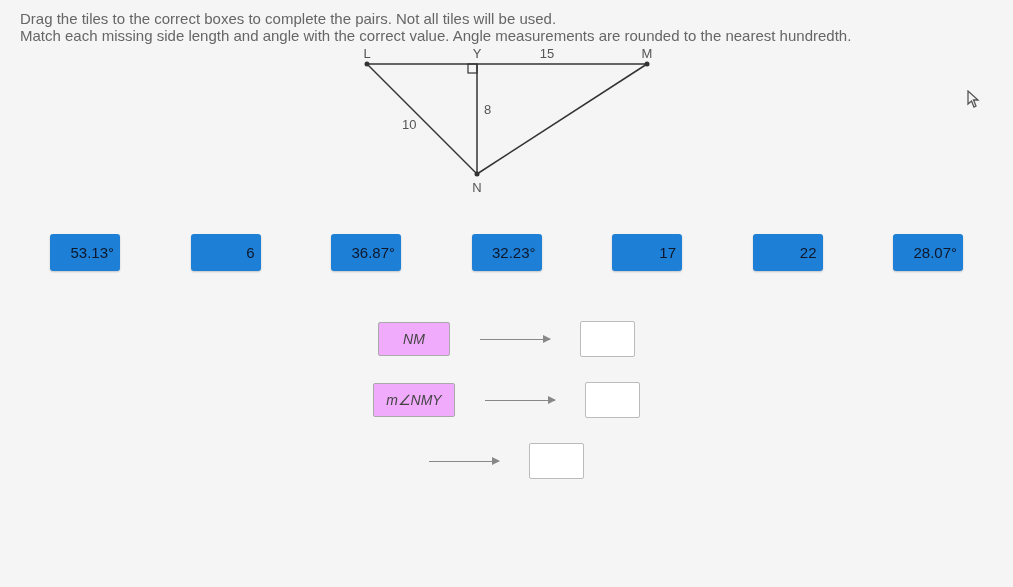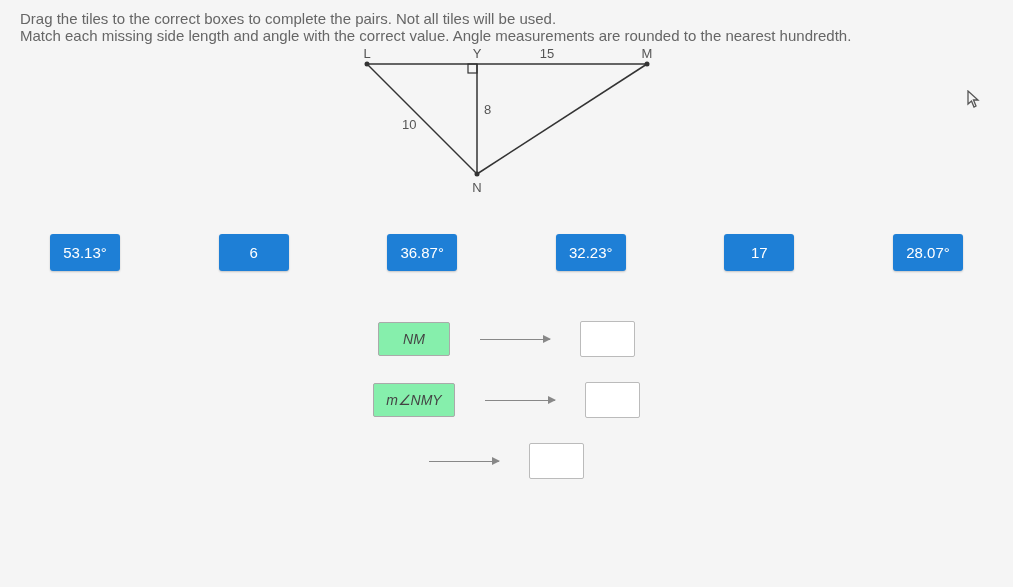--- a/index.html
+++ b/index.html
@@ -30,44 +30,44 @@
       height: 160px;
     }
     .tiles-row {
       display: flex;
       justify-content: space-between;
       padding: 0 30px;
       margin-bottom: 50px;
     }
     .tile {
       background: #1e7fd6;
-      color: #ffffff;
+      color: #0f172a;
       font-size: 15px;
       font-weight: 500;
       padding: 10px 6px;
       min-width: 70px;
-      text-align: center;
+      text-align: right;
       border-radius: 3px;
       cursor: move;
       box-shadow: 0 1px 2px rgba(0,0,0,0.2);
     }
     .pairs-container {
       display: flex;
       flex-direction: column;
       align-items: center;
       gap: 25px;
     }
     .pair-row {
       display: flex;
       align-items: center;
       gap: 30px;
     }
     .pair-label {
       border: 1px solid #aaa;
-      background: #86efac;
+      background: #f0abfc;
       padding: 8px 12px;
       min-width: 72px;
       text-align: center;
       font-style: italic;
       font-size: 14px;
       color: #444;
       border-radius: 2px;
     }
     .arrow {
       width: 70px;
@@ -134,20 +134,21 @@
       <path d="M1 1 L1 14 L4.5 11 L7 17 L9 16 L6.5 10 L11 10 Z" fill="none" stroke="#555" stroke-width="1.3"></path>
     </svg>
 </div>
 
 <div class="tiles-row">
   <div class="tile">53.13°</div>
   <div class="tile">6</div>
   <div class="tile">36.87°</div>
   <div class="tile">32.23°</div>
   <div class="tile">17</div>
+  <div class="tile">22</div>
   <div class="tile">28.07°</div>
 </div>
 
 <div class="pairs-container">
   <div class="pair-row">
     <div class="pair-label">NM</div>
     <div class="arrow"></div>
     <div class="drop-target"></div>
   </div>
   <div class="pair-row">

